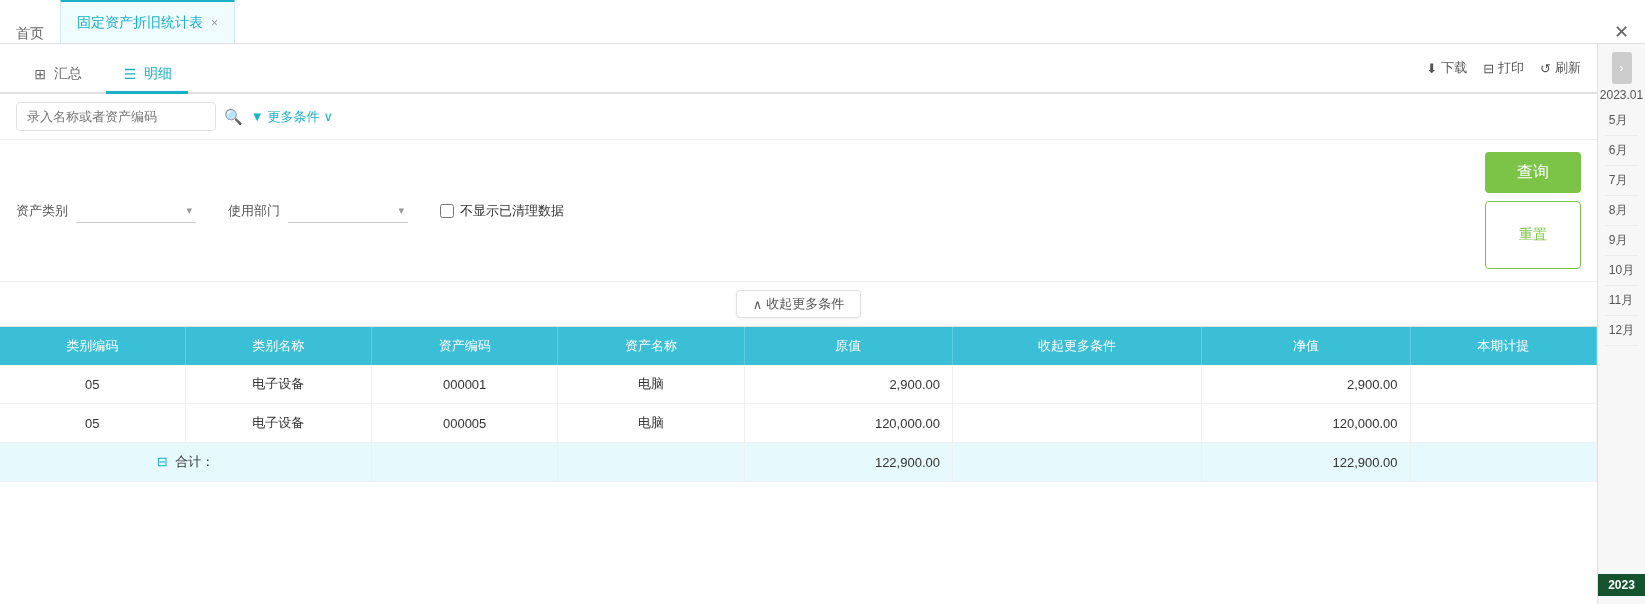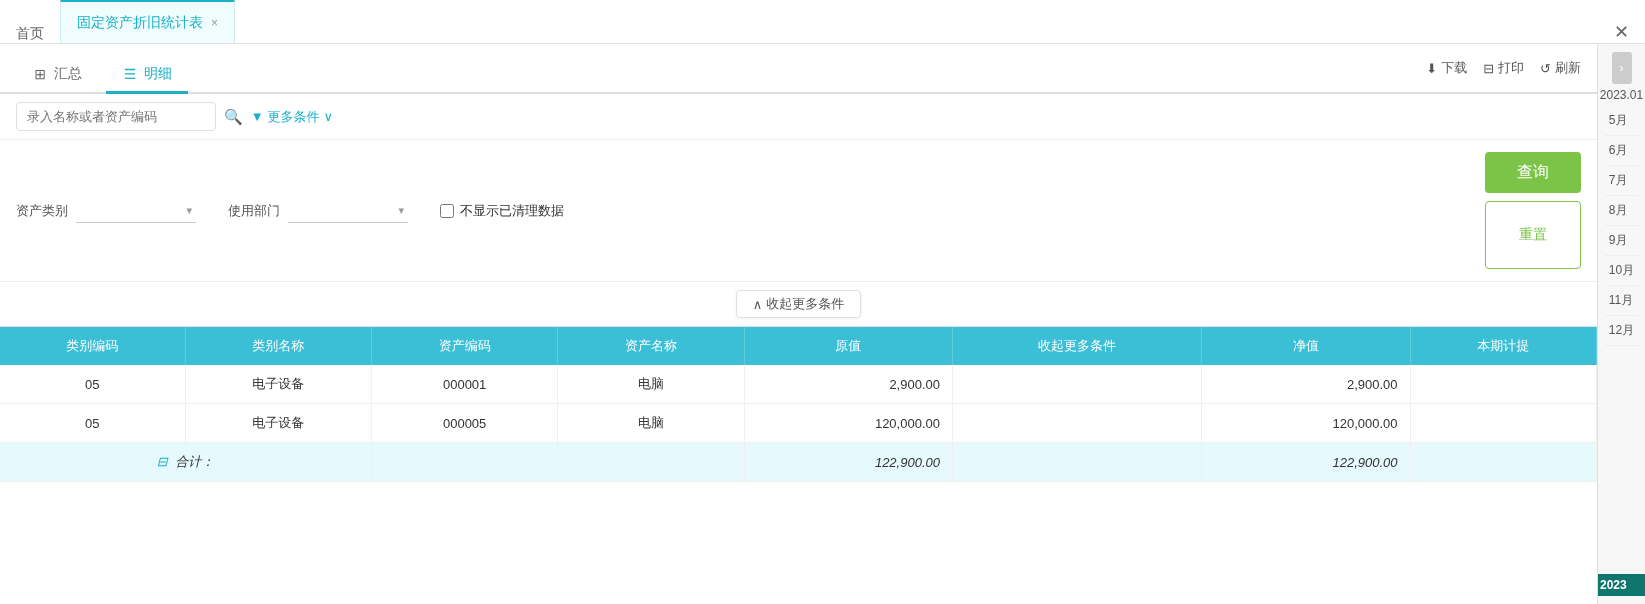--- a/index.html
+++ b/index.html
@@ -288,21 +288,20 @@
       font-size: 13px;
       text-align: center;
       border-right: 1px solid #f0f0f0;
     }
     tbody td.num {
       text-align: right;
       padding-left: 8px;
     }
     .total-row {
       background: #e6f9fc !important;
-      font-style: italic;
     }
     .total-row td {
       font-weight: 500;
     }
 
     
     .right-sidebar {
       width: 48px;
       background: #f7f7f7;
       border-left: 1px solid #e0e0e0;
@@ -316,27 +315,27 @@
     .month-item {
       width: 100%;
       text-align: left;
       padding: 6px 4px;
       font-size: 12px;
       color: #555;
       cursor: pointer;
       border-bottom: 1px solid #eee;
     }
     .year-badge {
-      background: #0f766e;
+      background: #14532d;
       color: #fff;
       font-size: 12px;
       font-weight: bold;
       padding: 4px 2px;
       width: 100%;
-      text-align: left;
+      text-align: center;
       margin-top: auto;
     }
     .expand-arrow {
       background: #ccc;
       border-radius: 3px;
       width: 20px;
       height: 32px;
       display: flex;
       align-items: center;
       justify-content: center;

